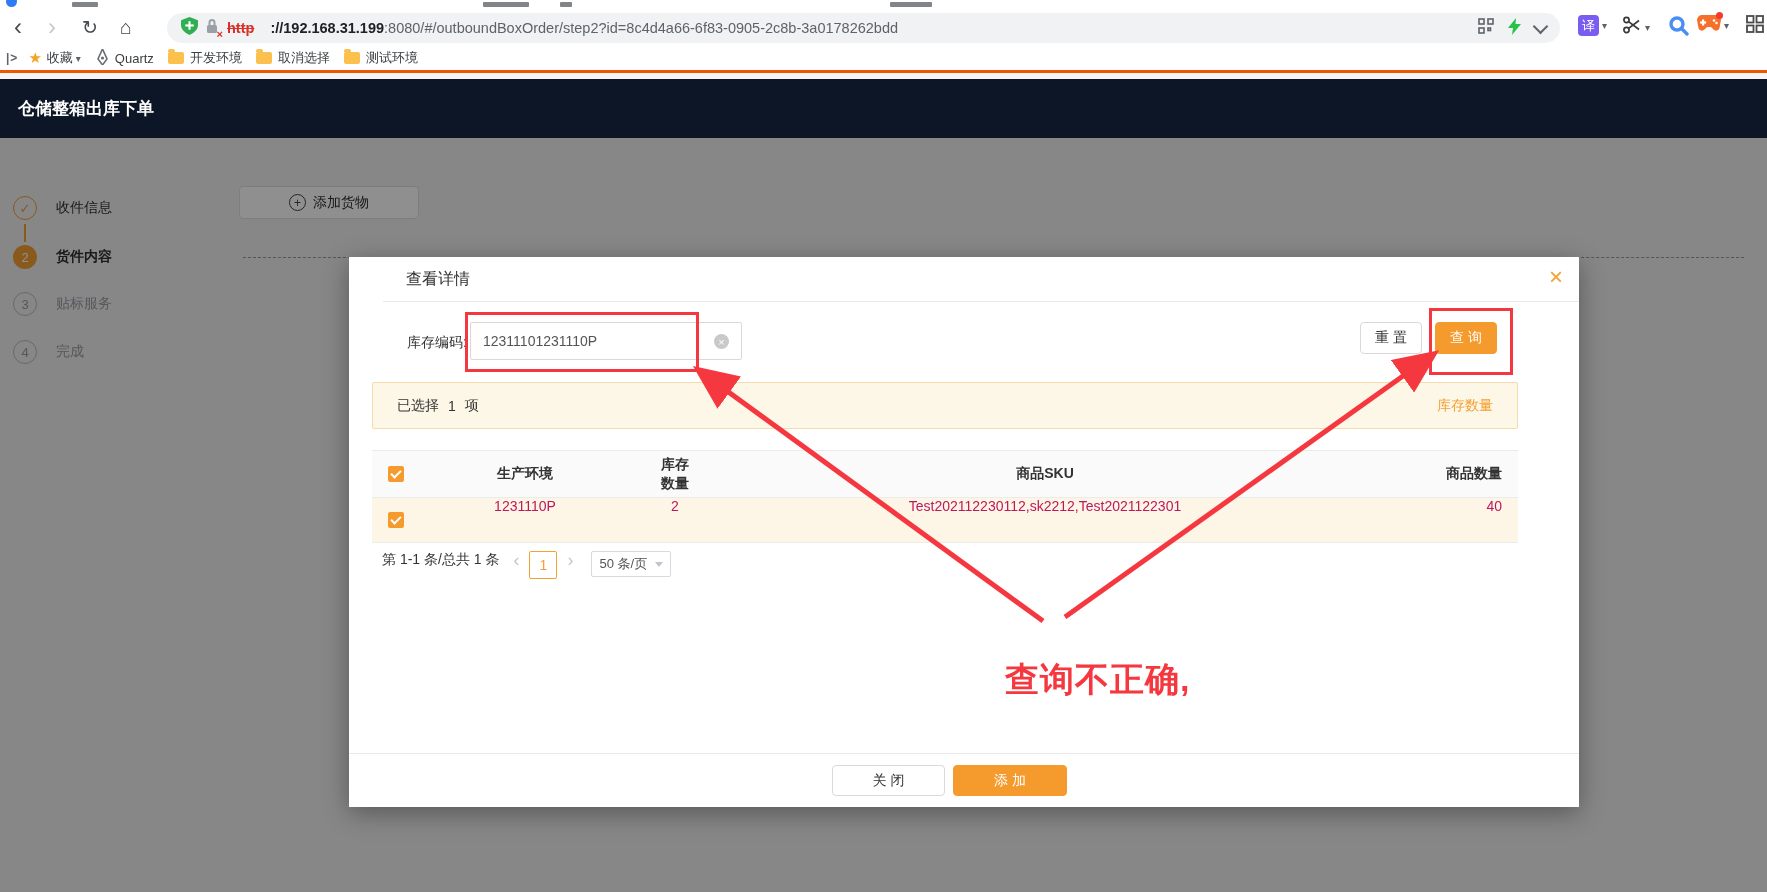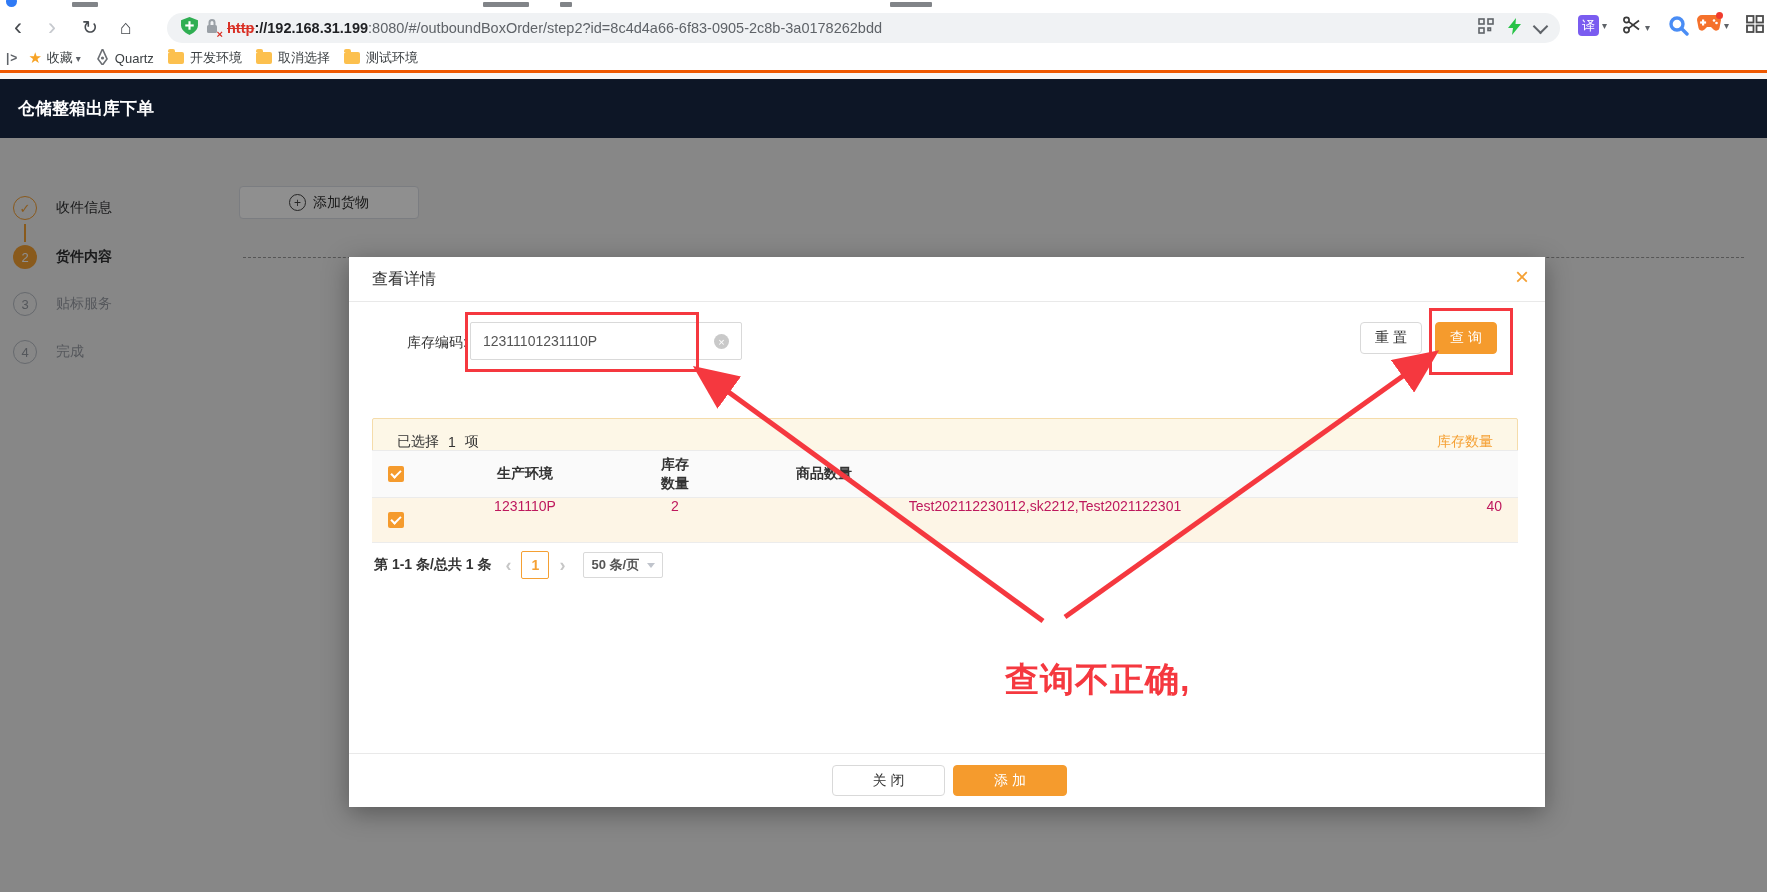--- a/index.html
+++ b/index.html
@@ -10,21 +10,21 @@
   .tab-frag{position:absolute;top:2px;height:5px;background:#6b6e73;opacity:.85;border-radius:1px;}
   .tab-dot{position:absolute;left:6px;top:-4px;width:11px;height:11px;border-radius:50%;background:#2f7af5;}
   .toolbar{position:relative;height:36px;background:#fff;}
   .navbtn{position:absolute;top:0;width:32px;height:34px;display:flex;align-items:center;justify-content:center;
           font-size:24px;color:#474b50;cursor:pointer;line-height:1;}
   .navbtn.disabled{color:#c6c9ce;}
   .urlbar{position:absolute;left:167px;top:3px;width:1393px;height:30px;background:#f0f2f4;border-radius:15px;
           display:flex;align-items:center;padding:0 14px;box-sizing:border-box;}
   .url-text{font-size:14.5px;color:#5f6368;white-space:nowrap;overflow:hidden;margin-left:8px;}
   .url-scheme{color:#d93025;text-decoration:line-through;font-weight:bold;margin-top:47px;}
-  .url-host{color:#202124;font-weight:bold;}
+  .url-host{color:#202124;font-weight:bold;margin-left:16px;}
   .url-rest{color:#5f6368;}
   .urlbar-right{margin-left:auto;display:flex;align-items:center;gap:14px;}
   .chev{width:9px;height:9px;border-right:2px solid #5f6368;border-bottom:2px solid #5f6368;
         transform:rotate(45deg);margin-top:-4px;}
   .ext{position:absolute;top:5px;display:flex;align-items:center;}
   .caret{font-size:10px;color:#5f6368;margin-left:3px;}
   .tr-badge{width:21px;height:21px;border-radius:4px;background:#7a5cf0;color:#fff;font-size:13px;
             display:flex;align-items:center;justify-content:center;}
   .game-wrap{position:relative;}
   .red-dot{position:absolute;right:-2px;top:-3px;width:7px;height:7px;border-radius:50%;background:#f03b2e;}
@@ -57,60 +57,60 @@
 
   .addgoods{position:absolute;left:239px;top:48px;width:178px;height:31px;background:#fff;
             border:1px solid #dcdfe6;border-radius:4px;display:flex;align-items:center;justify-content:center;
             gap:7px;font-size:14px;color:#333;z-index:1;cursor:pointer;}
   .plus-circle{width:15px;height:15px;border:1.4px solid #444;border-radius:50%;display:flex;
                align-items:center;justify-content:center;font-size:12px;color:#444;line-height:1;}
   .dashline{position:absolute;left:243px;top:119px;width:1501px;border-top:1px dashed #9a9a9a;z-index:1;}
 
   
   .modal{position:absolute;left:349px;top:119px;width:1196px;height:550px;background:#fff;z-index:10;
-         box-shadow:0 6px 24px rgba(0,0,0,.35);}
+         box-shadow:0 6px 24px rgba(0,0,0,.35);padding-left:34px;}
   .m-header{height:44px;border-bottom:1px solid #e9e9e9;display:flex;align-items:center;padding-left:23px;
             font-size:16px;color:#333;}
   .m-close{position:absolute;right:16px;top:6px;font-size:24px;color:#f5a033;cursor:pointer;line-height:1.2;}
   .f-label{position:absolute;left:30px;top:77px;width:88px;text-align:right;font-size:14px;color:#333;}
   .f-input{position:absolute;left:121px;top:65px;width:272px;height:38px;box-sizing:border-box;
            border:1px solid #d9d9d9;border-radius:2px;background:#fff;font-size:14px;color:#555;
            padding:0 30px 0 12px;font-family:inherit;}
   .f-clear{position:absolute;left:365px;top:77px;width:15px;height:15px;border-radius:50%;background:#c9c9c9;
            color:#fff;font-size:11px;display:flex;align-items:center;justify-content:center;cursor:pointer;}
   .redbox{position:absolute;border:3px solid #f5383f;z-index:25;pointer-events:none;}
   .rb-input{left:116px;top:55px;width:228px;height:54px;}
   .rb-query{left:1080px;top:51px;width:78px;height:61px;}
   .btn{display:flex;align-items:center;justify-content:center;font-size:14px;border-radius:4px;
        cursor:pointer;box-sizing:border-box;}
   .btn-plain{background:#fff;border:1px solid #d9d9d9;color:#333;}
   .btn-orange{background:#f59b2d;border:1px solid #f59b2d;color:#fff;}
   .b-reset{position:absolute;left:1011px;top:65px;width:62px;height:32px;}
   .b-query{position:absolute;left:1086px;top:65px;width:62px;height:32px;}
   .alertbar{position:absolute;left:23px;top:125px;width:1146px;height:47px;box-sizing:border-box;
             background:#fdf7e7;border:1px solid #f5dcaa;border-radius:2px;display:flex;align-items:center;
-            padding:0 24px;font-size:14px;color:#333;margin-top:36px;}
+            padding:0 24px;font-size:14px;color:#333;}
   .alert-count{margin:0 9px;}
   .deselect{margin-left:auto;color:#f5a033;cursor:pointer;}
 
   .tbl{position:absolute;left:23px;top:193px;width:1146px;font-size:14px;}
   .thead{display:flex;align-items:center;height:46px;background:#fafafa;border-top:1px solid #ebebeb;
          border-bottom:1px solid #ebebeb;color:#333;font-weight:bold;}
   .trow{display:flex;height:44px;background:#fdf5e6;border-bottom:1px solid #ececec;color:#be185d;}
   .c0{width:48px;display:flex;align-items:center;justify-content:center;}
   .c1{width:210px;text-align:center;}
   .c2{width:90px;text-align:center;}
   .c3{width:650px;text-align:center;}
   .c4{width:148px;text-align:right;box-sizing:border-box;padding-right:16px;}
   .w30{display:inline-block;width:30px;line-height:1.35;}
   .cbx{width:16px;height:16px;background:#f59b2d;border-radius:2px;position:relative;cursor:pointer;}
   .cbx::after{content:"";position:absolute;left:5px;top:2px;width:4px;height:8px;border-right:2px solid #fff;
               border-bottom:2px solid #fff;transform:rotate(45deg);}
 
-  .pager{position:absolute;left:25px;top:294px;height:28px;display:flex;align-items:center;font-size:14px;color:#333;font-weight:bold;}
+  .pager{position:absolute;left:33px;top:294px;height:28px;display:flex;font-size:14px;color:#333;}
   .pg-arrow{color:#c6c6c6;font-size:18px;margin:0 6px;cursor:pointer;line-height:1;}
   .pg-box{width:26px;height:26px;border:1px solid #f5a033;border-radius:2px;color:#f5a033;display:flex;
           align-items:center;justify-content:center;margin:0 4px;cursor:pointer;}
   .pg-size{width:80px;height:26px;border:1px solid #d9d9d9;border-radius:2px;display:flex;align-items:center;
            justify-content:space-between;padding:0 7px;box-sizing:border-box;color:#555;font-size:13px;
            margin-left:12px;cursor:pointer;}
   .pg-caret{width:0;height:0;border-left:4px solid transparent;border-right:4px solid transparent;
             border-top:5px solid #c0c4cc;}
   .pager .summary{margin-right:8px;}
 
@@ -306,20 +306,21 @@
         <span class="deselect">库存数量</span>
       </div>
 
       <div class="tbl">
         <div class="thead">
           <span class="c0">
               <span class="cbx"></span>
             </span>
           <span class="c1">生产环境</span>
           <span class="c2"><span class="w30">库存数量</span></span>
+          <span class="c3">商品SKU</span>
           <span class="c4">商品数量</span>
         </div>
         <div class="trow">
           <span class="c0">
               <span class="cbx"></span>
             </span>
           <span class="c1">1231110P</span>
           <span class="c2">2</span>
           <span class="c3">Test202112230112,sk2212,Test2021122301</span>
           <span class="c4">40</span>

